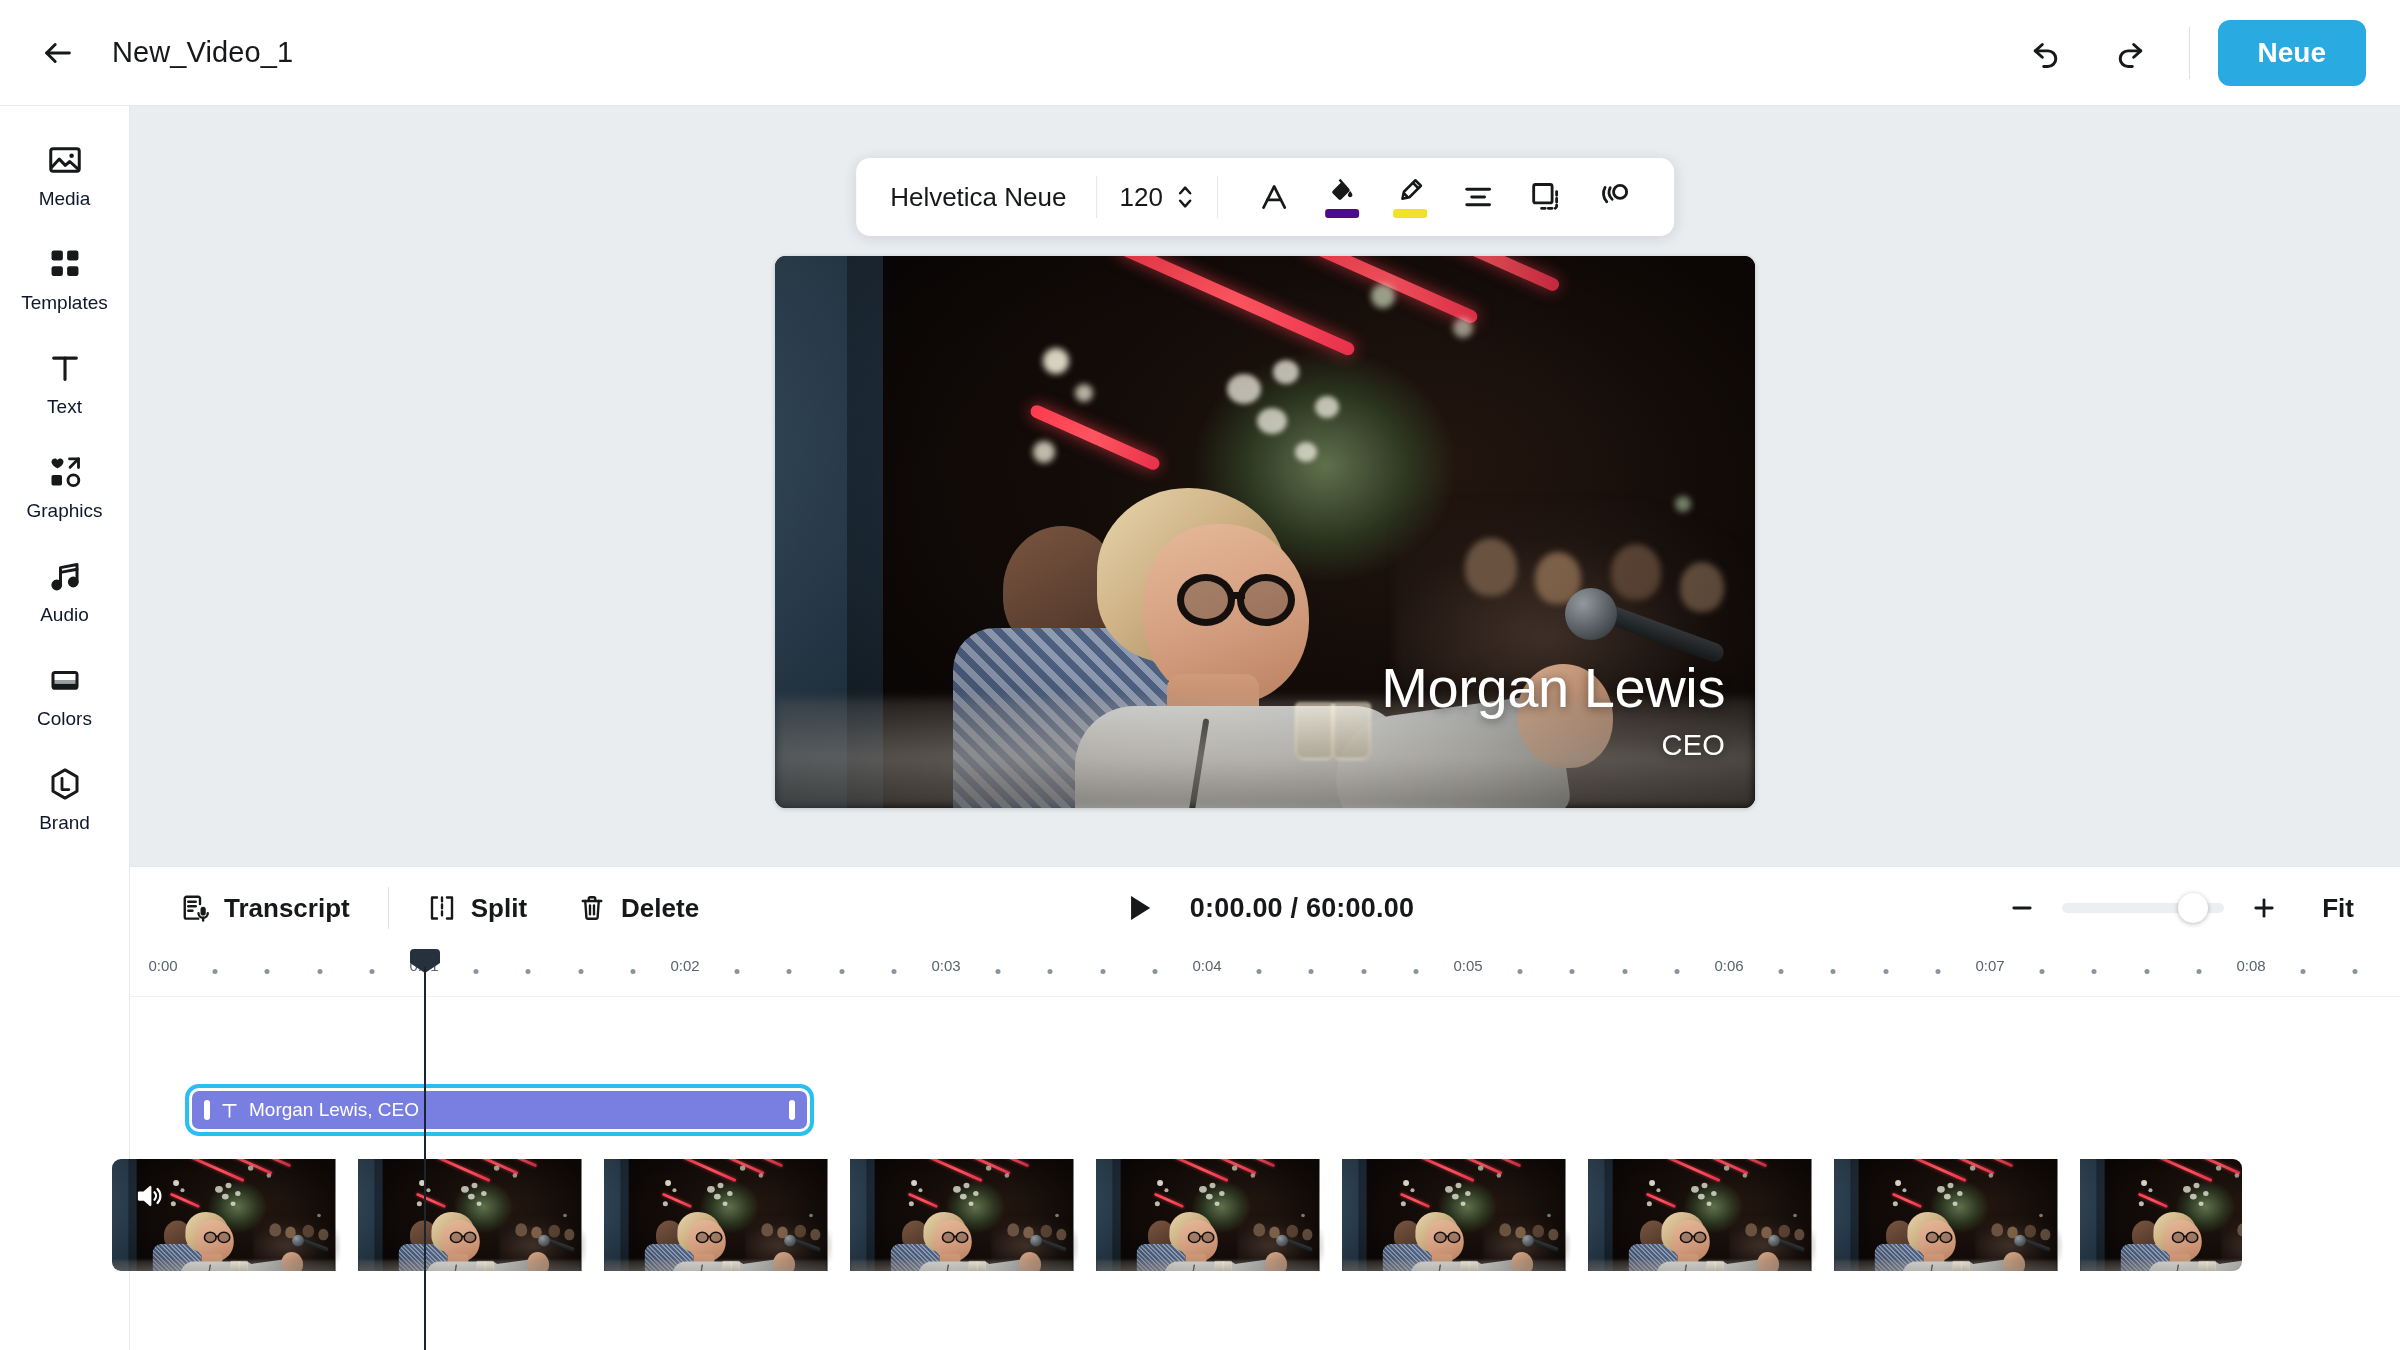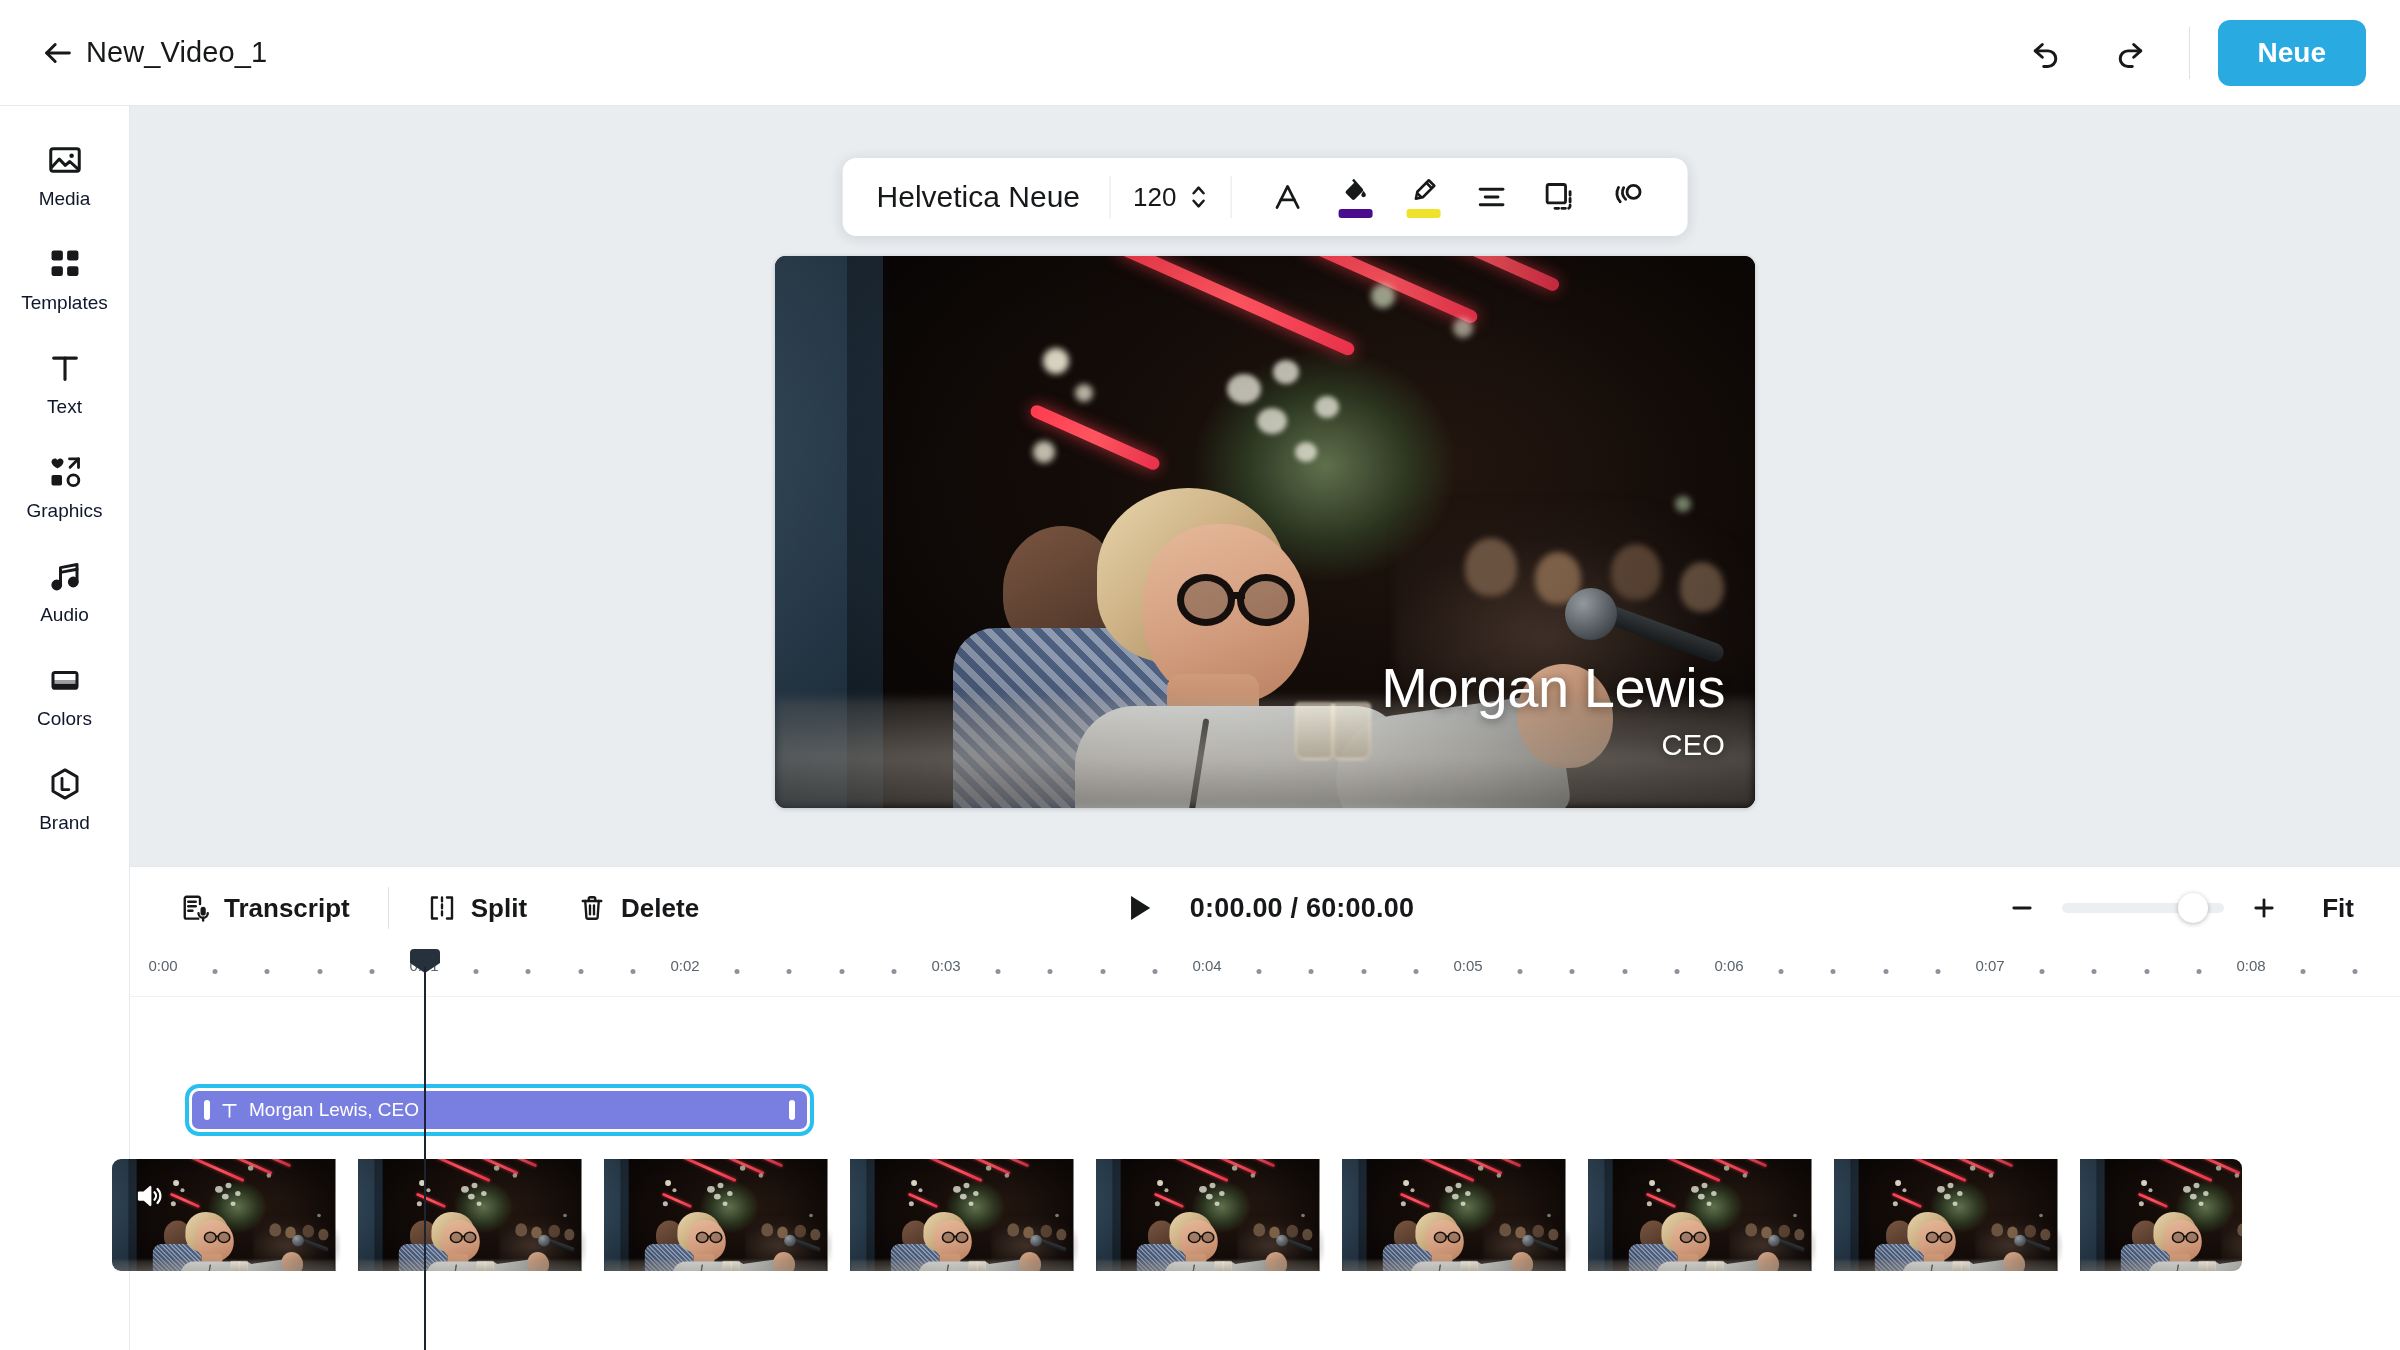--- a/index.html
+++ b/index.html
@@ -16,21 +16,21 @@
     position: absolute; left: 0; top: 0; width: 2400px; height: 106px;
     background: #ffffff; display: flex; align-items: center;
     border-bottom: 1px solid #e6e9ec;
   }
   #back-btn {
     width: 56px; height: 56px; margin-left: 30px;
     display: flex; align-items: center; justify-content: center;
     border-radius: 50%; cursor: pointer;
   }
   #project-title {
-    font-size: 29px; color: #16181a; letter-spacing: .1px;
+    margin-left: 26px; font-size: 29px; color: #16181a; letter-spacing: .1px;
     cursor: text;
   }
   #header-right {
     margin-left: auto; display: flex; align-items: center; gap: 0; padding-right: 34px;
   }
   .hdr-icon-btn {
     width: 62px; height: 62px; display: flex; align-items: center; justify-content: center;
     border-radius: 50%; cursor: pointer; margin-right: 18px;
   }
   #hdr-divider { width: 1px; height: 52px; background: #dde1e5; margin: 0 28px 0 12px; }
@@ -59,21 +59,21 @@
   #canvas {
     position: absolute; left: 130px; top: 106px; width: 2270px; height: 760px;
     background: #e9edf0;
   }
   #text-toolbar {
     position: absolute; left: 50%; transform: translateX(-50%); top: 52px;
     height: 78px; background: #ffffff; border-radius: 14px;
     box-shadow: 0 2px 14px rgba(20,30,45,.13);
     display: flex; align-items: center; padding: 0 26px; gap: 0;
   }
-  #font-name { font-size: 30px; color: #16181a; cursor: pointer; white-space: nowrap; padding: 0 8px; }
+  #font-name { font-size: 26px; color: #16181a; cursor: pointer; white-space: nowrap; padding: 0 8px; }
   .tb-divider { width: 1px; height: 42px; background: #e2e6ea; margin: 0 22px; }
   #font-size-group { display: flex; align-items: center; gap: 12px; cursor: pointer; }
   #font-size-val { font-size: 26px; color: #16181a; }
   .tb-btn {
     width: 58px; height: 58px; display: flex; flex-direction: column;
     align-items: center; justify-content: center; border-radius: 9px; cursor: pointer;
     margin: 0 5px; position: relative;
   }
   .swatch-bar { width: 34px; height: 9px; border-radius: 3px; margin-top: 3px; }
 

